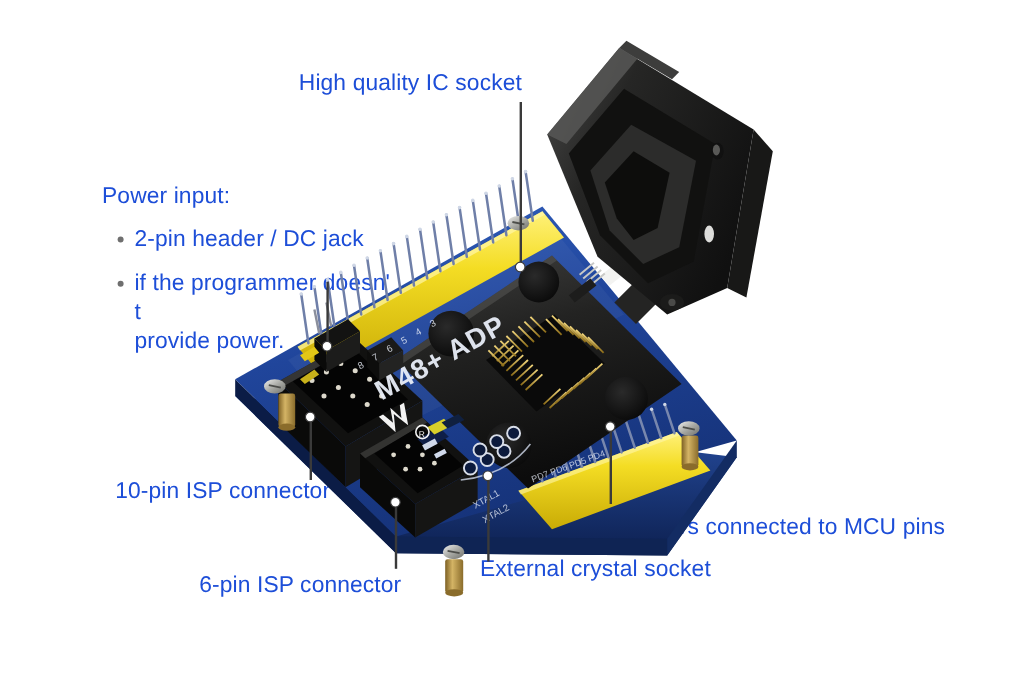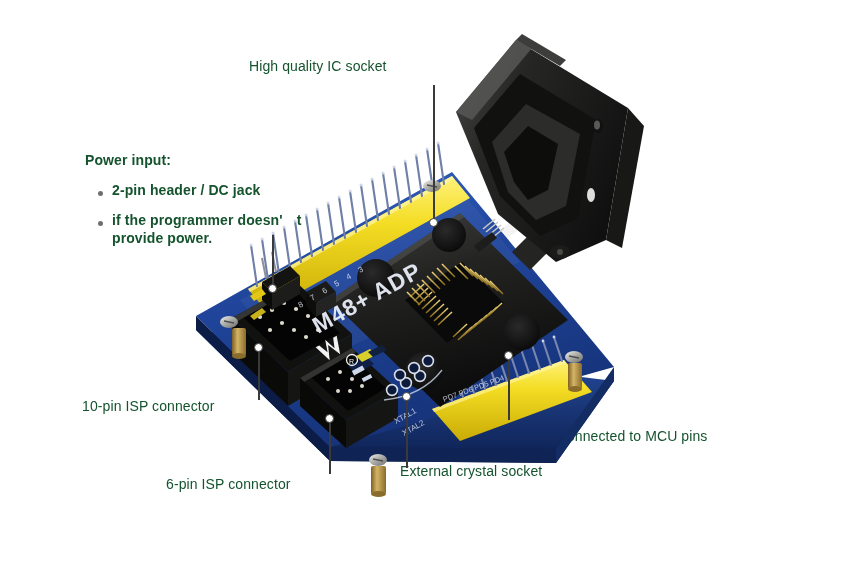--- a/index.html
+++ b/index.html
@@ -15,22 +15,22 @@
     position: relative;
     width: 855px;
     height: 570px;
     background: #ffffff;
     overflow: hidden;
   }
 
   
   .callout {
     position: absolute;
-    color: #14532d;
-    font-size: 14px;
+    color: #1d4ed8;
+    font-size: 19px;
     line-height: 1.28;
     white-space: nowrap;
     letter-spacing: .1px;
   }
   .callout.block { white-space: normal; }
   .callout .head { display: block; }
   .bullets { margin: 0; padding: 0; list-style: none; }
   .bullets li {
     position: relative;
     padding-left: 15px;
@@ -436,34 +436,34 @@
 
   <div class="leader dot-bottom" style="left:433px; top:85px;  height:137px;"></div>
   <div class="leader dot-bottom" style="left:272px; top:235px; height:53px;"></div>
   <div class="leader dot-top" style="left:258px; top:347px; height:53px;"></div>
   <div class="leader dot-top" style="left:329px; top:418px; height:56px;"></div>
   <div class="leader dot-top" style="left:406px; top:396px; height:72px;"></div>
   <div class="leader dot-top" style="left:508px; top:355px; height:65px;"></div>
 
   <div class="callout" style="left:249px; top:58px;">High quality IC socket</div>
 
-  <div class="callout block" style="left:85px; top:152px; width:270px;font-weight:bold;">
+  <div class="callout block" style="left:85px; top:152px; width:270px;">
     <span class="head">Power input:</span>
     <ul class="bullets">
       <li>
         <span>2-pin header / DC jack</span>
       </li>
       <li>
         <span class="cont">if the programmer doesn'　t</span>
         <span class="cont">provide power.</span>
       </li>
     </ul>
   </div>
 
-  <div class="callout" style="left:82px; top:398px;text-align:right;">10-pin ISP connector</div>
+  <div class="callout" style="left:96px; top:398px;text-align:right;">10-pin ISP connector</div>
 
   <div class="callout" style="left:166px; top:476px;">6-pin ISP connector</div>
 
   <div class="callout" style="left:400px; top:463px;">External crystal socket</div>
 
   <div class="callout" style="left:480px; top:428px;">Pin headers connected to MCU pins</div>
 
 </div>
 
 </body></html>

